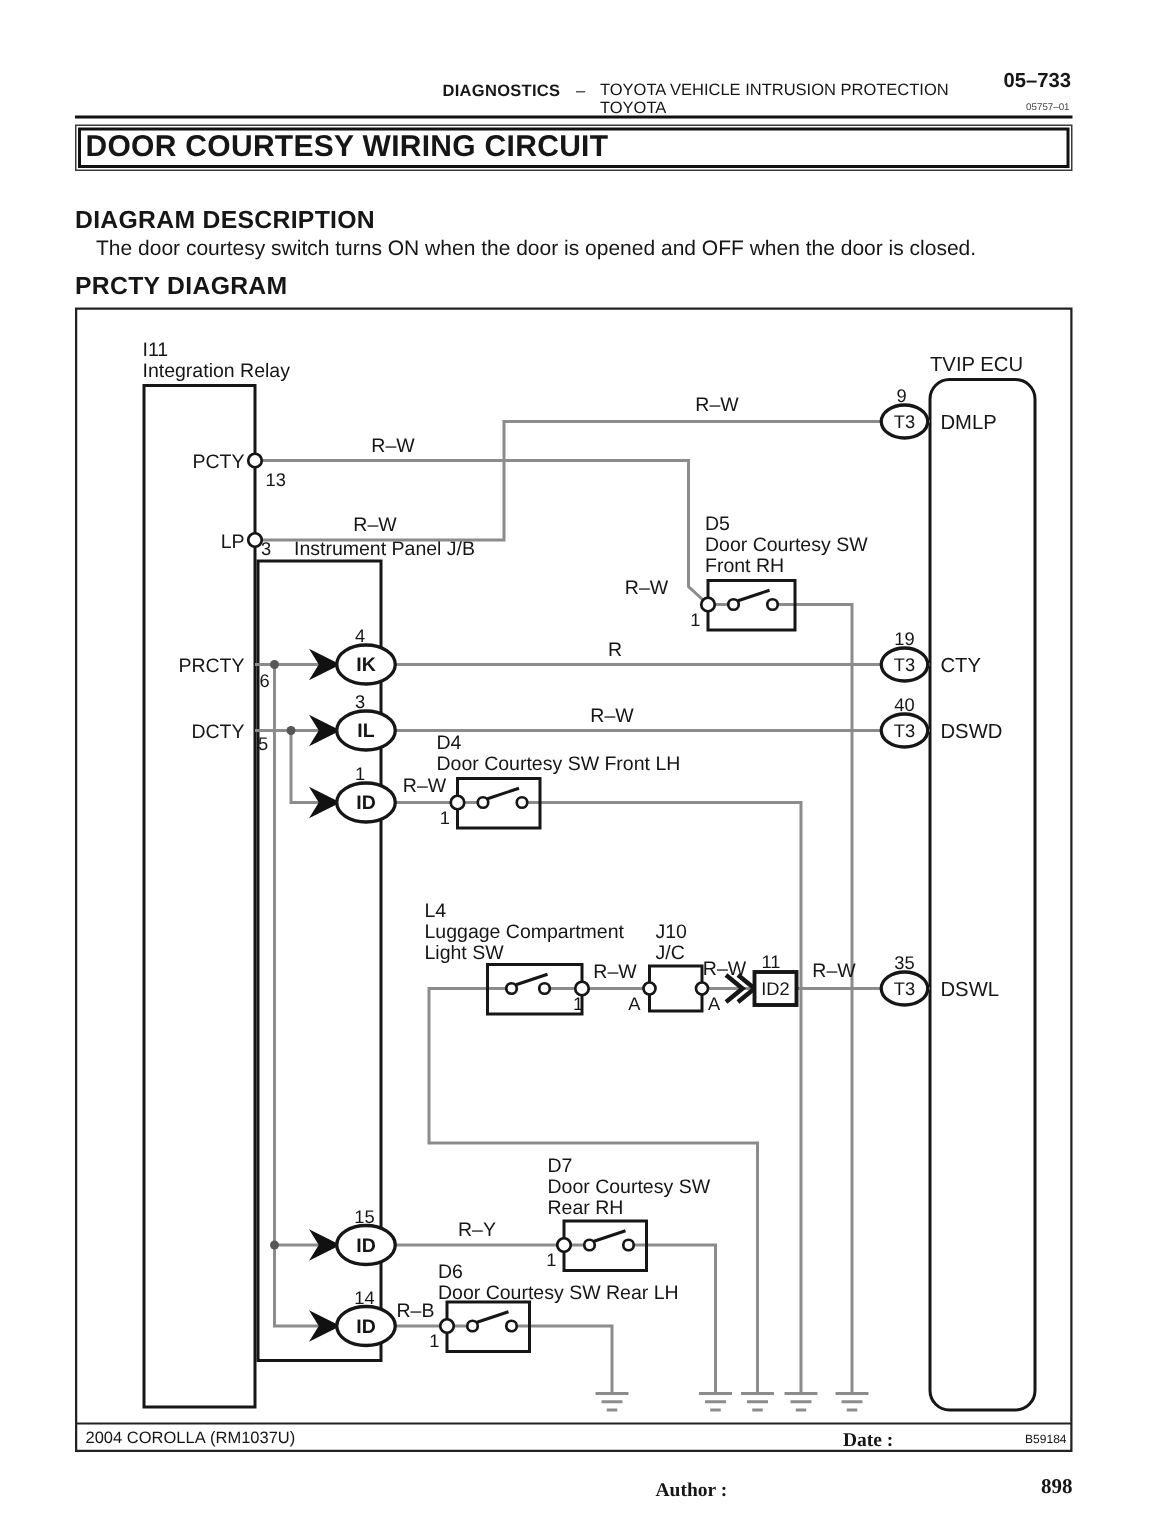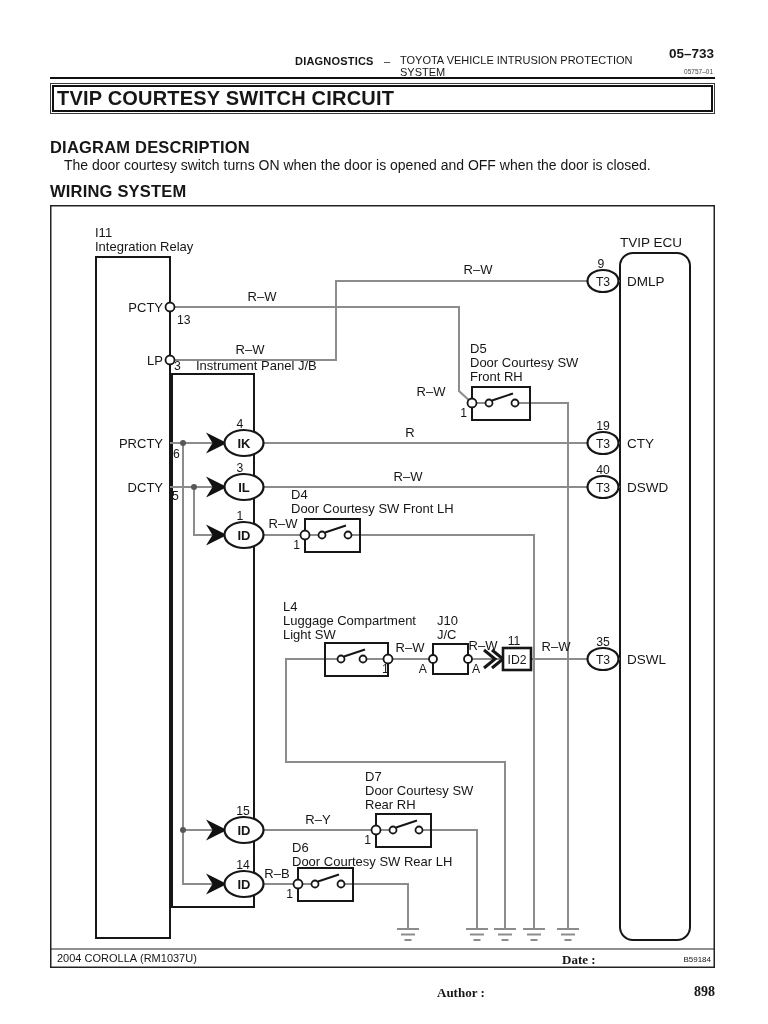--- a/index.html
+++ b/index.html
@@ -37,33 +37,33 @@
 </style>
 </head>
 <body>
 
 <div class="page">
 
   <div class="abs hdr-section">DIAGNOSTICS</div>
   <div class="abs hdr-dash">–</div>
   <div class="abs hdr-system">
     <div>TOYOTA VEHICLE INTRUSION PROTECTION</div>
-    <div>SYSTEM</div>
+    <div>TOYOTA</div>
   </div>
   <div class="abs hdr-page">05–733</div>
   <div class="abs hdr-code">05757–01</div>
   <div class="abs rule"></div>
 
   <div class="abs title-box">
-    <div class="title-inner">TVIP COURTESY SWITCH CIRCUIT</div>
+    <div class="title-inner">DOOR COURTESY WIRING CIRCUIT</div>
   </div>
 
   <div class="abs h1" style="top:138px">DIAGRAM DESCRIPTION</div>
   <div class="abs bodytext">The door courtesy switch turns ON when the door is opened and OFF when the door is closed.</div>
-  <div class="abs h1" style="top:182px">WIRING SYSTEM</div>
+  <div class="abs h1" style="top:182px">PRCTY DIAGRAM</div>
 
   <svg class="abs" style="left:0;top:0" width="768" height="1024" viewBox="0 0 768 1024">
 
     <rect class="frame" x="50.75" y="205.75" width="663.5" height="761.5"></rect>
 
     <g>
       <rect class="box" x="96" y="257" width="74" height="681"></rect>
       <text class="t13" x="95" y="237">I11</text>
       <text class="t13" x="95" y="251">Integration Relay</text>
     </g>

